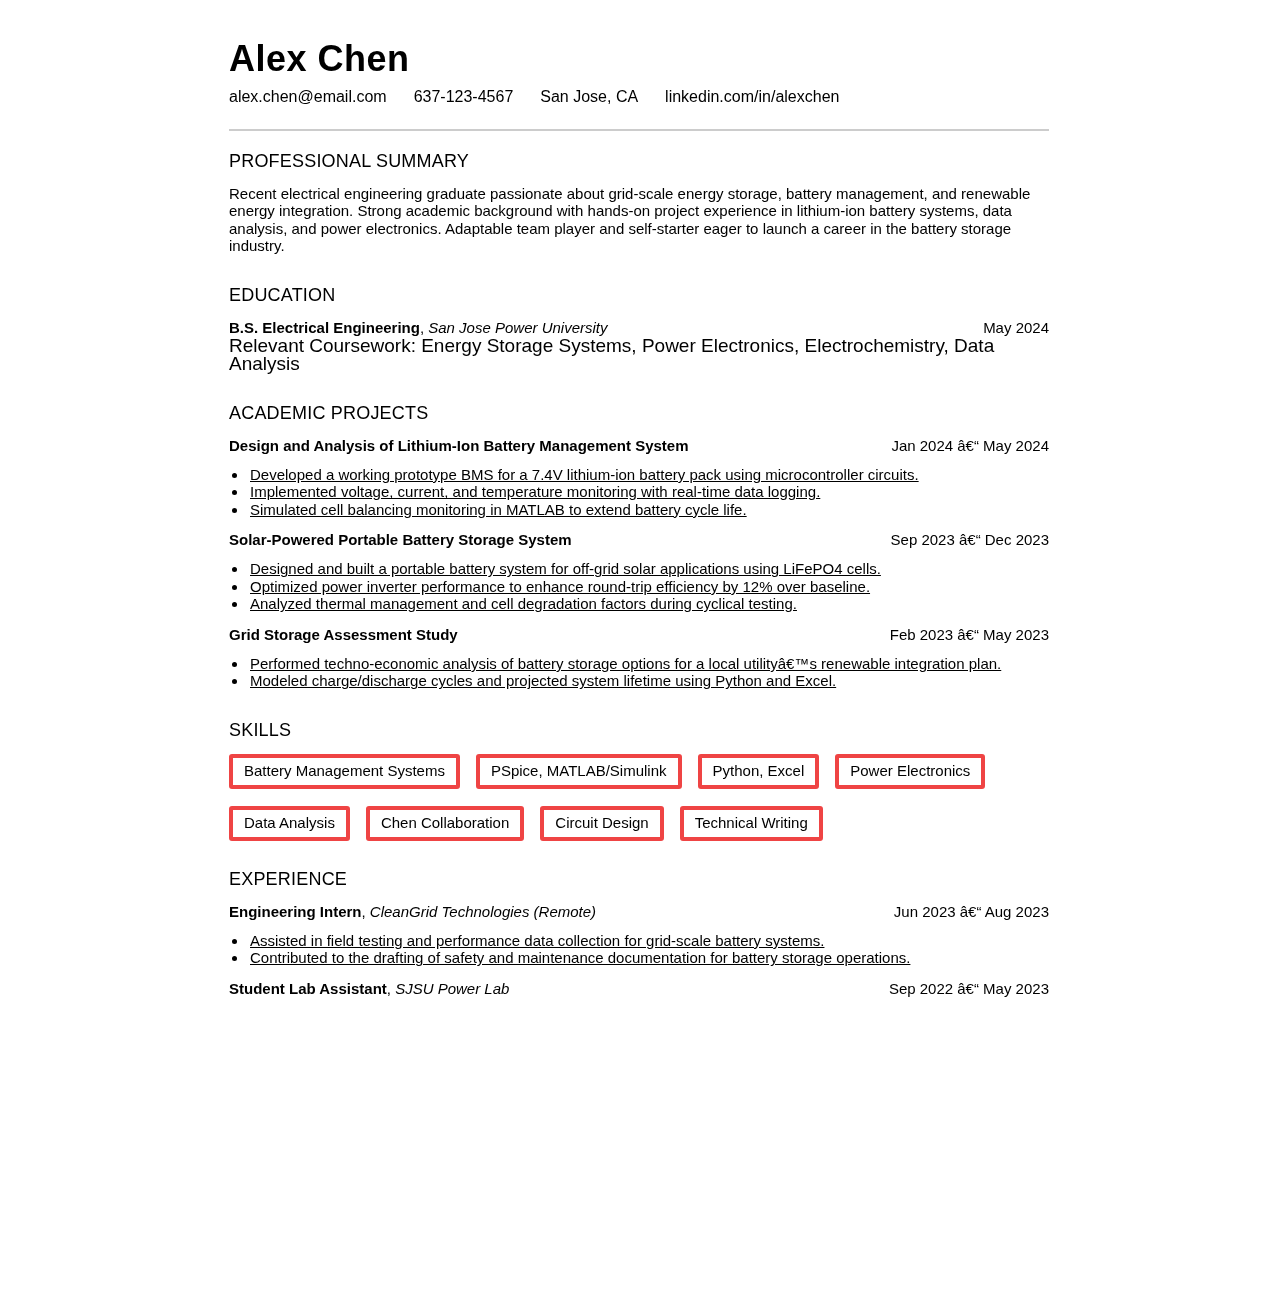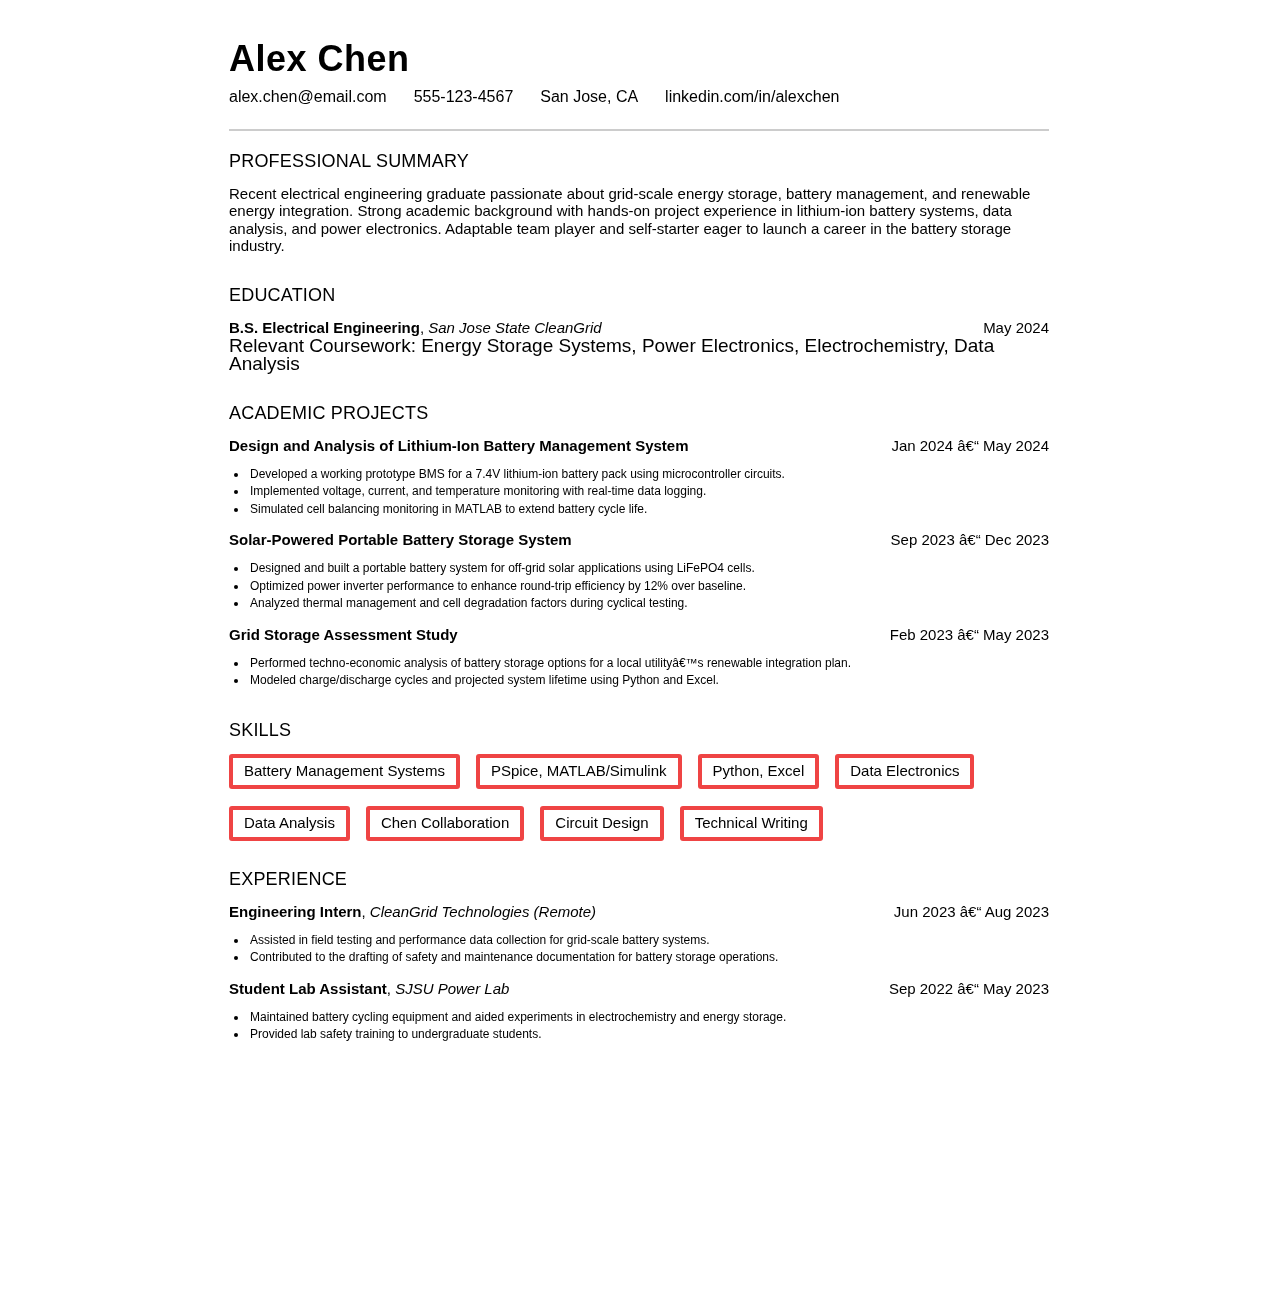--- a/index.html
+++ b/index.html
@@ -59,22 +59,23 @@
   .item-row .left em { font-style: italic; }
   .item-date { font-size: 15px; white-space: nowrap; }
   .edu-coursework {
     font-size: 19px;
     line-height: 18px;
     margin: 0;
   }
   ul.bullets {
     margin: 11px 0 0 0;
     padding: 0 0 0 19px;
-    font-size: 12px;
+    font-size: 15px;
     line-height: 17.5px;
+    text-decoration: underline;
   }
   ul.bullets li { margin: 0; padding-left: 2px; }
   .chip-row { display: flex; gap: 16px; }
   .chip-row + .chip-row { margin-top: 17px; align-items: flex-end; }
   .chip {
     display: inline-block;
     border: 4px solid #ef4444;
     border-radius: 3px;
     background: #ffffff;
     padding: 4px 11px 5px 11px;
@@ -85,36 +86,36 @@
 </style>
 </head>
 <body>
 
 <div class="page">
 
   <header>
     <h1 class="name">Alex Chen</h1>
     <div class="contact-line">
       <span>alex.chen@email.com</span>
-      <span>555-123-4567</span>
+      <span>637-123-4567</span>
       <span>San Jose, CA</span>
       <span>linkedin.com/in/alexchen</span>
     </div>
     <hr class="header-divider">
   </header>
 
   <section class="summary">
     <h2 class="section-heading">PROFESSIONAL SUMMARY</h2>
     <p class="body-text">Recent electrical engineering graduate passionate about grid-scale energy storage, battery management, and renewable energy integration. Strong academic background with hands-on project experience in lithium-ion battery systems, data analysis, and power electronics. Adaptable team player and self-starter eager to launch a career in the battery storage industry.</p>
   </section>
 
   <section class="education">
     <h2 class="section-heading">EDUCATION</h2>
     <div class="item-row">
-      <span class="left"><strong>B.S. Electrical Engineering</strong><span>, </span><em>San Jose State CleanGrid</em></span>
+      <span class="left"><strong>B.S. Electrical Engineering</strong><span>, </span><em>San Jose Power University</em></span>
       <span class="item-date">May 2024</span>
     </div>
     <p class="edu-coursework">Relevant Coursework: Energy Storage Systems, Power Electronics, Electrochemistry, Data Analysis</p>
   </section>
 
   <section class="projects">
     <h2 class="section-heading">ACADEMIC PROJECTS</h2>
 
     <div class="item-row">
       <span class="left"><strong>Design and Analysis of Lithium-Ion Battery Management System</strong></span>
@@ -145,21 +146,21 @@
       <li>Modeled charge/discharge cycles and projected system lifetime using Python and Excel.</li>
     </ul>
   </section>
 
   <section class="skills">
     <h2 class="section-heading">SKILLS</h2>
     <div class="chip-row">
       <span class="chip">Battery Management Systems</span>
       <span class="chip">PSpice, MATLAB/Simulink</span>
       <span class="chip">Python, Excel</span>
-      <span class="chip">Data Electronics</span>
+      <span class="chip">Power Electronics</span>
     </div>
     <div class="chip-row">
       <span class="chip">Data Analysis</span>
       <span class="chip">Chen Collaboration</span>
       <span class="chip">Circuit Design</span>
       <span class="chip">Technical Writing</span>
     </div>
   </section>
 
   <section class="experience">
@@ -171,19 +172,15 @@
     </div>
     <ul class="bullets">
       <li>Assisted in field testing and performance data collection for grid-scale battery systems.</li>
       <li>Contributed to the drafting of safety and maintenance documentation for battery storage operations.</li>
     </ul>
 
     <div class="item-row">
       <span class="left"><strong>Student Lab Assistant</strong><span>, </span><em>SJSU Power Lab</em></span>
       <span class="item-date">Sep 2022 â€“ May 2023</span>
     </div>
-    <ul class="bullets">
-      <li>Maintained battery cycling equipment and aided experiments in electrochemistry and energy storage.</li>
-      <li>Provided lab safety training to undergraduate students.</li>
-    </ul>
   </section>
 
 </div>
 
 </body></html>

